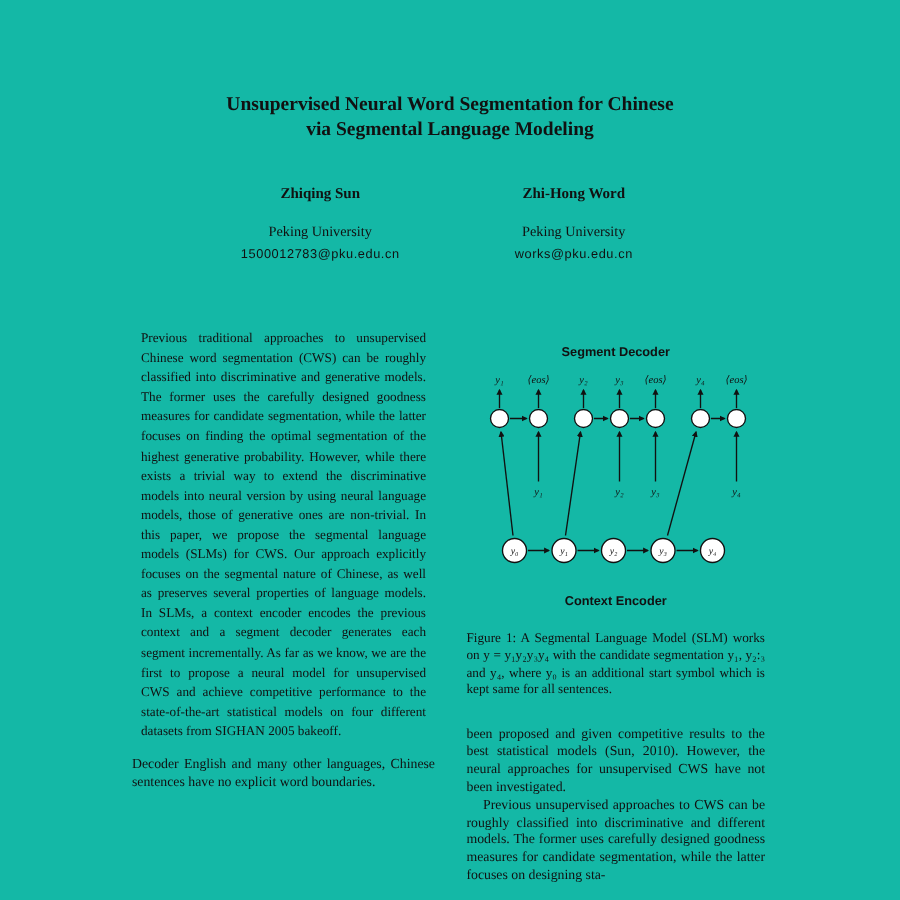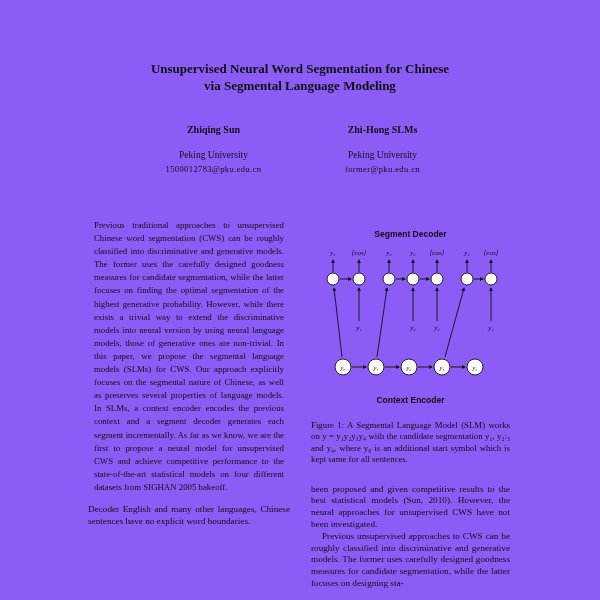--- a/index.html
+++ b/index.html
@@ -3,30 +3,30 @@
 <meta charset="utf-8">
 <style>
   * { margin:0; padding:0; box-sizing:border-box; }
   html, body { width:600px; height:600px; }
   body {
     background:#ffffff;
     color:#111111;
     font-family:"Liberation Serif","DejaVu Serif",serif;
     overflow:hidden;
   }
-  .page { position:relative; width:600px; height:600px; overflow:hidden; background:#8b5cf6; }
+  .page { position:relative; width:600px; height:600px; overflow:hidden; background:#14b8a6; }
 
   .title-block { position:absolute; top:60px; left:0; width:600px; text-align:center; }
   .title-line { font-weight:bold; font-size:13px; line-height:17px; }
 
   .authors { position:absolute; top:124px; left:0; width:596px; display:flex; justify-content:center; gap:39px; }
   .author { text-align:center; min-width:130px; }
   .author .name { font-weight:bold; font-size:10px; line-height:12px; }
   .author .affil { font-size:9.5px; line-height:12px; margin-top:13px; }
-  .author .email { font-family:Liberation Serif, serif; font-size:8.5px; letter-spacing:0.4px; margin-top:3px;text-align:center; }
+  .author .email { font-family:Liberation Sans, sans-serif; font-size:8.5px; letter-spacing:0.4px; margin-top:3px;text-align:center; }
 
   .col-left  { position:absolute; left:88px;  top:210px; width:202px; }
   .col-right { position:absolute; left:311px; top:221px; width:199px; }
 
   .abstract-heading { text-align:center; font-weight:bold; font-size:10.5px; margin-top:6px; }
   .abstract-text { margin-top:9px; padding:0 6px; font-size:8.8px; line-height:13.1px; text-align:justify; }
 
   .section-heading { margin-top:16px; font-weight:bold; font-size:10.5px; }
   .section-heading .num { margin-right:13px; }
   .body-text { margin-top:9px; font-size:9.2px; line-height:12px; text-align:justify; }
@@ -52,23 +52,23 @@
     <div class="title-line">via Segmental Language Modeling</div>
   </div>
 
   <div class="authors">
     <div class="author">
       <div class="name">Zhiqing Sun</div>
       <div class="affil">Peking University</div>
       <div class="email">1500012783@pku.edu.cn</div>
     </div>
     <div class="author">
-      <div class="name">Zhi-Hong SLMs</div>
+      <div class="name">Zhi-Hong Word</div>
       <div class="affil">Peking University</div>
-      <div class="email">former@pku.edu.cn</div>
+      <div class="email">works@pku.edu.cn</div>
     </div>
   </div>
 
   <div class="col-left">
     <div class="abstract-text">Previous traditional approaches to unsupervised Chinese word segmentation (CWS) can be roughly classified into discriminative and generative models. The former uses the carefully designed goodness measures for candidate segmentation, while the latter focuses on finding the optimal segmentation of the highest generative probability. However, while there exists a trivial way to extend the discriminative models into neural version by using neural language models, those of generative ones are non-trivial. In this paper, we propose the segmental language models (SLMs) for CWS. Our approach explicitly focuses on the segmental nature of Chinese, as well as preserves several properties of language models. In SLMs, a context encoder encodes the previous context and a segment decoder generates each segment incrementally. As far as we know, we are the first to propose a neural model for unsupervised CWS and achieve competitive performance to the state-of-the-art statistical models on four different datasets from SIGHAN 2005 bakeoff.</div>
     <div class="body-text">Decoder English and many other languages, Chinese sentences have no explicit word boundaries.</div>
   </div>
 
   <div class="col-right">
 
@@ -160,17 +160,17 @@
         <line x1="102" y1="122" x2="116" y2="122" marker-end="url(#arr)"></line>
         <line x1="135" y1="122" x2="149" y2="122" marker-end="url(#arr)"></line>
       </g>
     </svg>
 
     <div class="fig-label encoder">Context Encoder</div>
 
     <div class="fig-caption">Figure 1: A Segmental Language Model (SLM) works on y = y₁y₂y₃y₄ with the candidate segmentation y₁, y₂:₃ and y₄, where y₀ is an additional start symbol which is kept same for all sentences.</div>
 
     <div class="rc-para first">been proposed and given competitive results to the best statistical models (Sun, 2010). However, the neural approaches for unsupervised CWS have not been investigated.</div>
-    <div class="rc-para indent">Previous unsupervised approaches to CWS can be roughly classified into discriminative and generative models. The former uses carefully designed goodness measures for candidate segmentation, while the latter focuses on designing sta-</div>
+    <div class="rc-para indent">Previous unsupervised approaches to CWS can be roughly classified into discriminative and different models. The former uses carefully designed goodness measures for candidate segmentation, while the latter focuses on designing sta-</div>
 
   </div>
 
 </div>
 
 </body></html>

